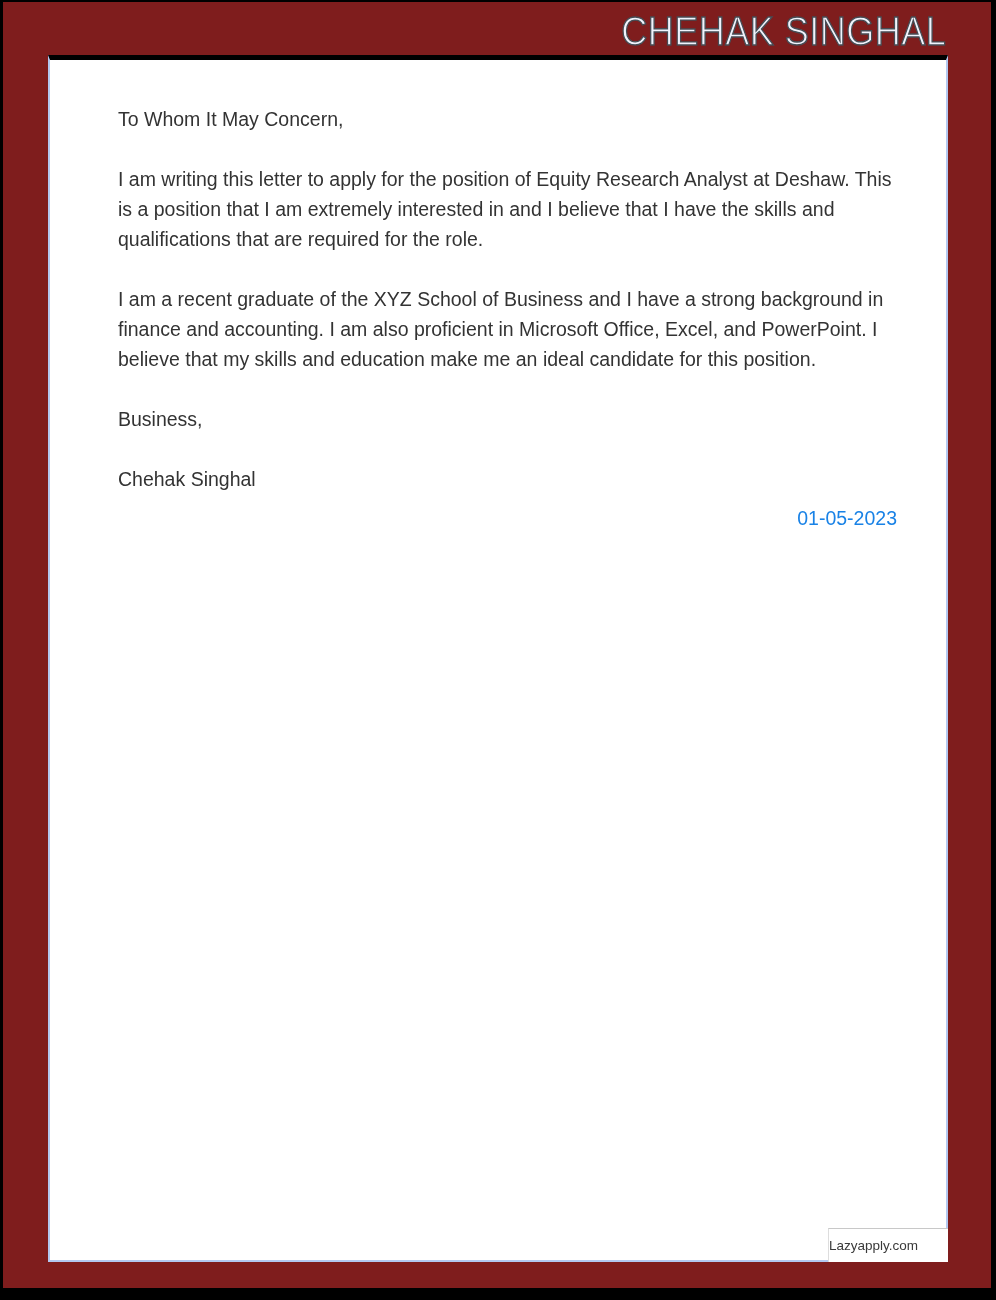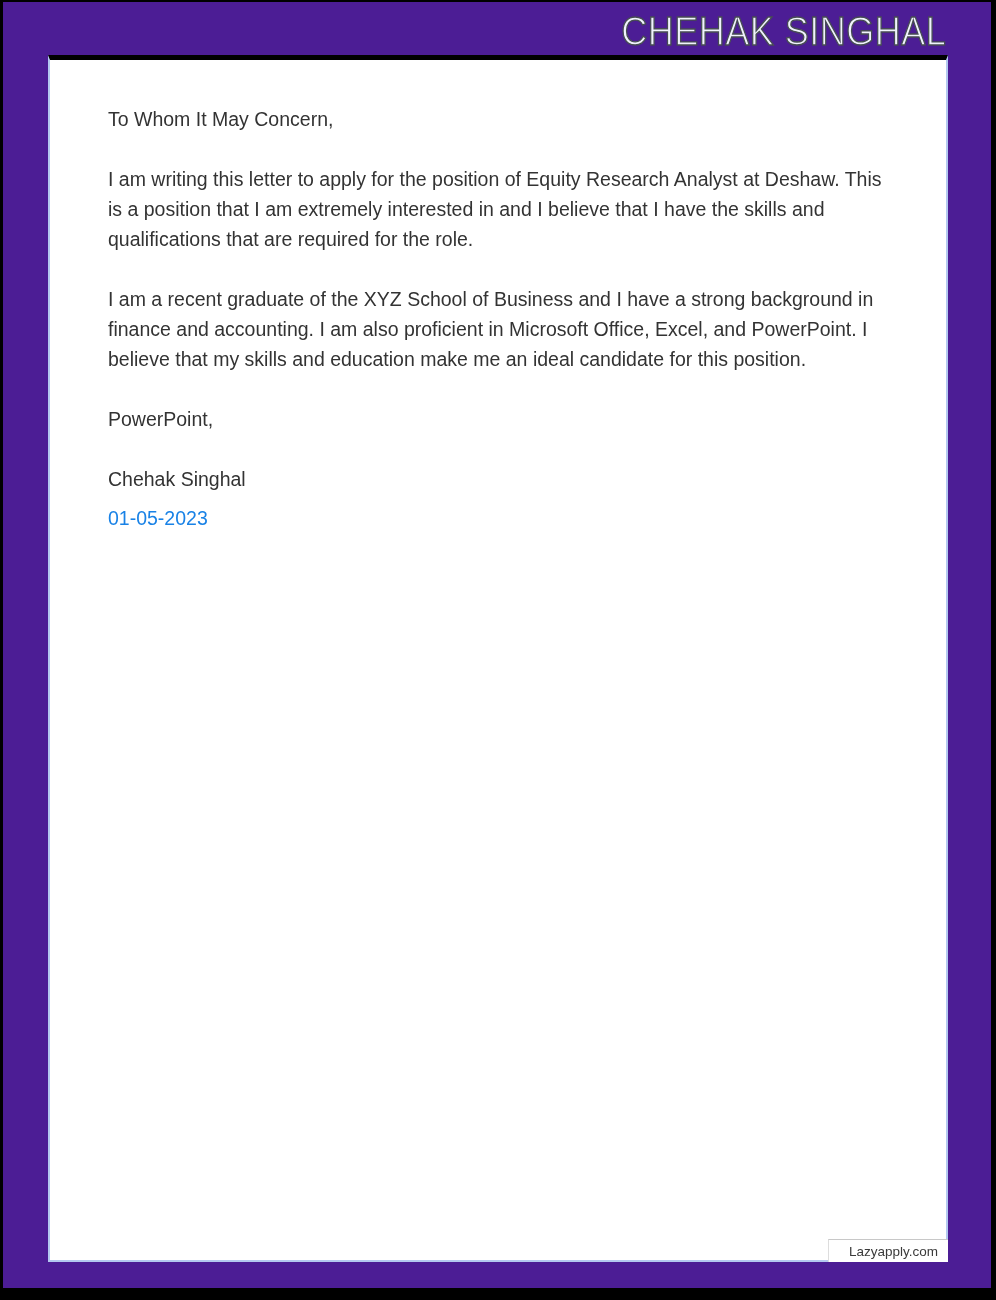--- a/index.html
+++ b/index.html
@@ -11,21 +11,21 @@
     background: #000000;
     font-family: "Liberation Sans", "DejaVu Sans", sans-serif;
     overflow: hidden;
   }
   .canvas {
     position: absolute;
     left: 3px;
     top: 2px;
     right: 5px;
     bottom: 12px;
-    background: #4c1d95;
+    background: #7f1d1d;
   }
   .header-name {
     position: absolute;
     top: 6px;
     right: 45px;
     font-size: 41px;
     line-height: 46px;
     letter-spacing: 0.5px;
     font-weight: 400;
     color: #f0f3fc;
@@ -49,38 +49,39 @@
   }
   .letter-body {
     position: absolute;
     left: 52px;
     top: 44px;
     width: 795px;
     color: #333333;
     font-size: 19.5px;
     line-height: 30px;
   }
-  .letter-body p { margin: 0 0 30px 6px; }
+  .letter-body p { margin: 0 0 30px 16px; }
   .letter-body p.signature-name { margin-bottom: 9px; }
   .date-link {
     color: #1982e6;
     cursor: pointer;
+    text-align: right;
   }
   .watermark-box {
     position: absolute;
     right: -2px;
     bottom: -2px;
     width: 120px;
-    height: 23px;
+    height: 34px;
     background: #ffffff;
     border-top: 1px solid #c8c8c8;
     border-left: 1px solid #dddddd;
     display: flex;
     align-items: center;
-    justify-content: flex-end;
+    justify-content: flex-start;
     padding-right: 10px;
   }
   .watermark-link {
     font-size: 13.5px;
     color: #3a3a3a;
     cursor: pointer;
   }
 </style>
 </head>
 <body>
@@ -93,21 +94,21 @@
 
     <div class="letter-body">
       <p>To Whom It May Concern,</p>
 
       <p>I am writing this letter to apply for the position of Equity Research Analyst at Deshaw. This is a position that I am extremely interested in and I believe that I have the skills and qualifications that are required for the role.</p>
 
       <p>I am a recent graduate of the XYZ School of Business and I have a strong background in finance and accounting. I am also proficient in Microsoft Office, Excel, and PowerPoint. I believe that my skills and education make me an ideal candidate for this position.</p>
 
 
 
-      <p>PowerPoint,</p>
+      <p>Business,</p>
 
       <p class="signature-name">Chehak Singhal</p>
 
       <p class="date-link">01-05-2023</p>
     </div>
 
     <div class="watermark-box">
       <span class="watermark-link">Lazyapply.com</span>
     </div>
 

